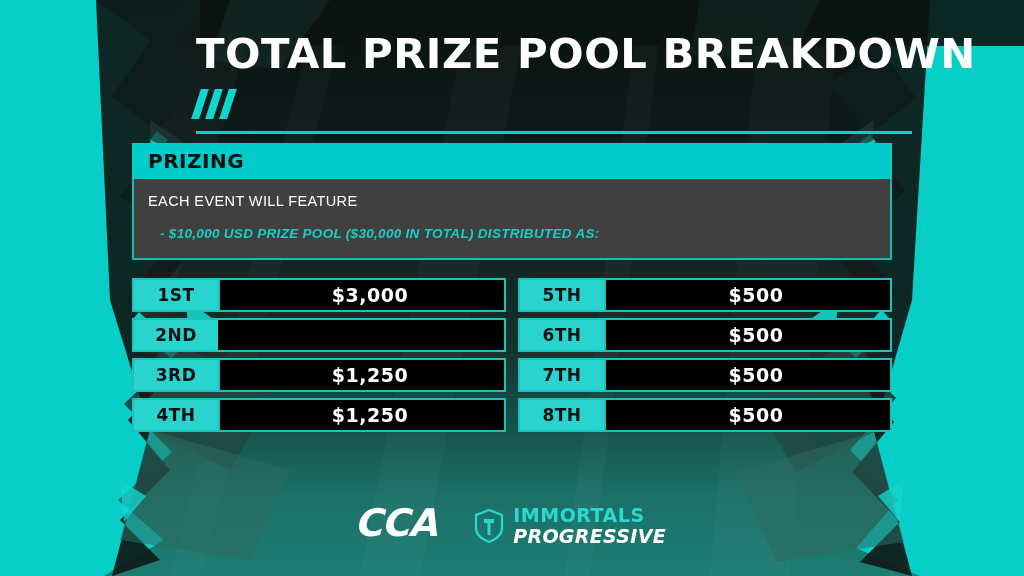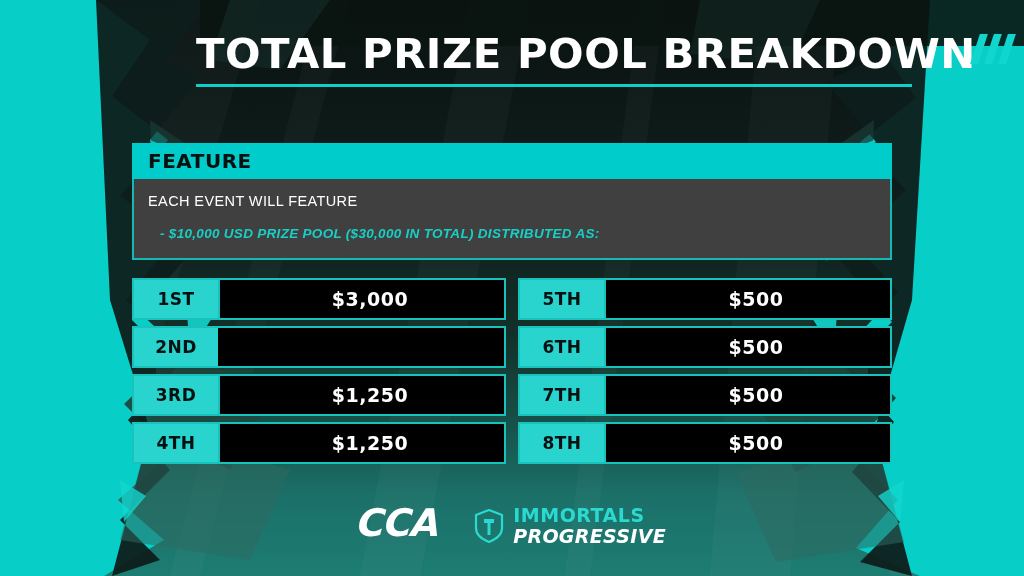--- a/index.html
+++ b/index.html
@@ -33,21 +33,21 @@
   .header{
     position:absolute; left:0; top:0; width:1024px; height:104px;
   }
   .logo-badge{
     position:absolute; left:108px; top:24px;
     width:78px; height:84px;
   }
   .title-wrap{
     position:absolute; left:196px; top:34px; width:720px;
   }
-  .title-row{ display:flex; align-items:flex-start; gap:14px; }
+  .title-row{ display:flex; align-items:flex-start; gap:14px;flex-direction:column; }
   .main-title{
     font-family:"DejaVu Sans", sans-serif;
     font-weight:bold;
     font-size:41px;
     letter-spacing:0.5px;
     color:#ffffff;
     line-height:1;
     white-space:nowrap;
     transform:scaleX(1.02);
     transform-origin:left bottom;
@@ -93,21 +93,21 @@
     padding:12px 4px 0 26px; line-height:1.4;
   }
 
   
   .grid{
     position:absolute; left:132px; top:278px; width:760px;
     display:grid; grid-template-columns:374px 374px;
     column-gap:12px; row-gap:6px;
   }
   .prize-row{
-    height:42px;
+    height:34px;
     border:2px solid #17c3bc;
     display:flex; align-items:stretch;
     background:#000;
   }
   .rank-cell{
     width:84px; flex:0 0 84px;
     background:#2ad4ce;
     display:flex; align-items:center; justify-content:center;
   }
   .rank-text{
@@ -209,21 +209,21 @@
           <span class="slash"></span>
           <span class="slash"></span>
         </div>
       </div>
       <div class="title-rule"></div>
     </div>
   </div>
 
   <div class="panel">
     <div class="panel-head">
-      <span class="panel-head-text">FEATURE</span>
+      <span class="panel-head-text">PRIZING</span>
     </div>
     <div class="panel-body">
       <div class="panel-line1">EACH EVENT WILL FEATURE</div>
       <div class="panel-line2">- $10,000 USD PRIZE POOL ($30,000 IN TOTAL) DISTRIBUTED AS:</div>
     </div>
   </div>
 
   <div class="grid">
 
     <div class="prize-row">

